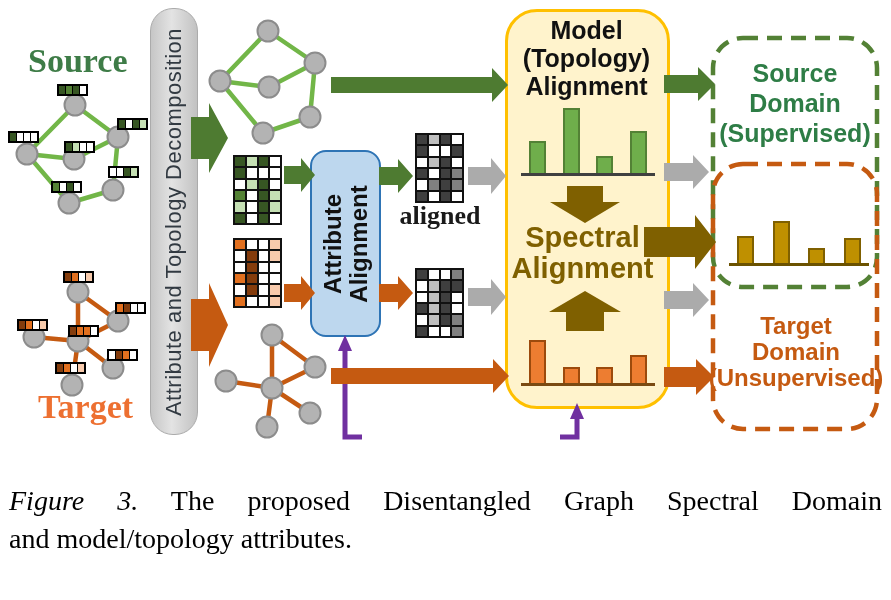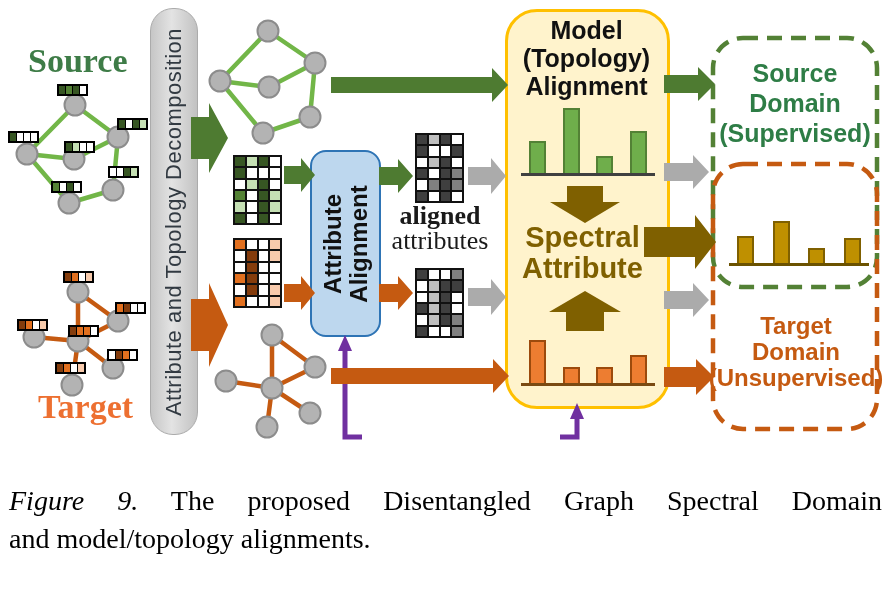--- a/index.html
+++ b/index.html
@@ -168,24 +168,23 @@
         <circle cx="310" cy="413" r="10.5" fill="#B3B3B3" stroke="#8C8C8C" stroke-width="2"></circle>
         <circle cx="267" cy="427" r="10.5" fill="#B3B3B3" stroke="#8C8C8C" stroke-width="2"></circle>
       </svg>
 
     <div class="lbl" id="source-label">Source</div>
     <div class="lbl" id="target-label">Target</div>
     <div class="lbl" id="model-title">Model
 (Topology)
 Alignment</div>
     <div class="lbl" id="spectral-label">Spectral
-Attribute</div>
+Alignment</div>
     <div class="lbl" id="aligned-attributes">
       <span class="b">aligned</span><br>
-      <span>attributes</span>
     </div>
     <div class="lbl" id="source-domain-label">Source
 Domain
 (Supervised)</div>
     <div class="lbl" id="target-domain-label">Target
 Domain
 (Unsupervised)</div>
   <div class="strip" style="left: 57px; top: 84px;">
         <div class="cell" style="background: rgb(55, 86, 35);"></div>
         <div class="cell" style="background: rgb(84, 130, 53);"></div>
@@ -377,17 +376,17 @@
       <div class="spectrum" style="left: 729px; top: 221px; width: 124px; height: 42px; border-bottom: 3px solid rgb(107, 82, 0);">
         <div class="bar" style="height: 27px; background: rgb(191, 144, 0); border-color: rgb(127, 96, 0);"></div>
         <div class="bar" style="height: 42px; background: rgb(191, 144, 0); border-color: rgb(127, 96, 0);"></div>
         <div class="bar" style="height: 15px; background: rgb(191, 144, 0); border-color: rgb(127, 96, 0);"></div>
         <div class="bar" style="height: 25px; background: rgb(191, 144, 0); border-color: rgb(127, 96, 0);"></div>
       </div>
     </div>
 
   <div id="caption">
     <div class="cap-just">
-      <span class="it">Figure 9.</span><span> The proposed Disentangled Graph Spectral Domain</span>
-    </div>
-    <div>and model/topology alignments.</div>
+      <span class="it">Figure 3.</span><span> The proposed Disentangled Graph Spectral Domain</span>
+    </div>
+    <div>and model/topology attributes.</div>
   </div>
 </div>
 
 </body></html>

